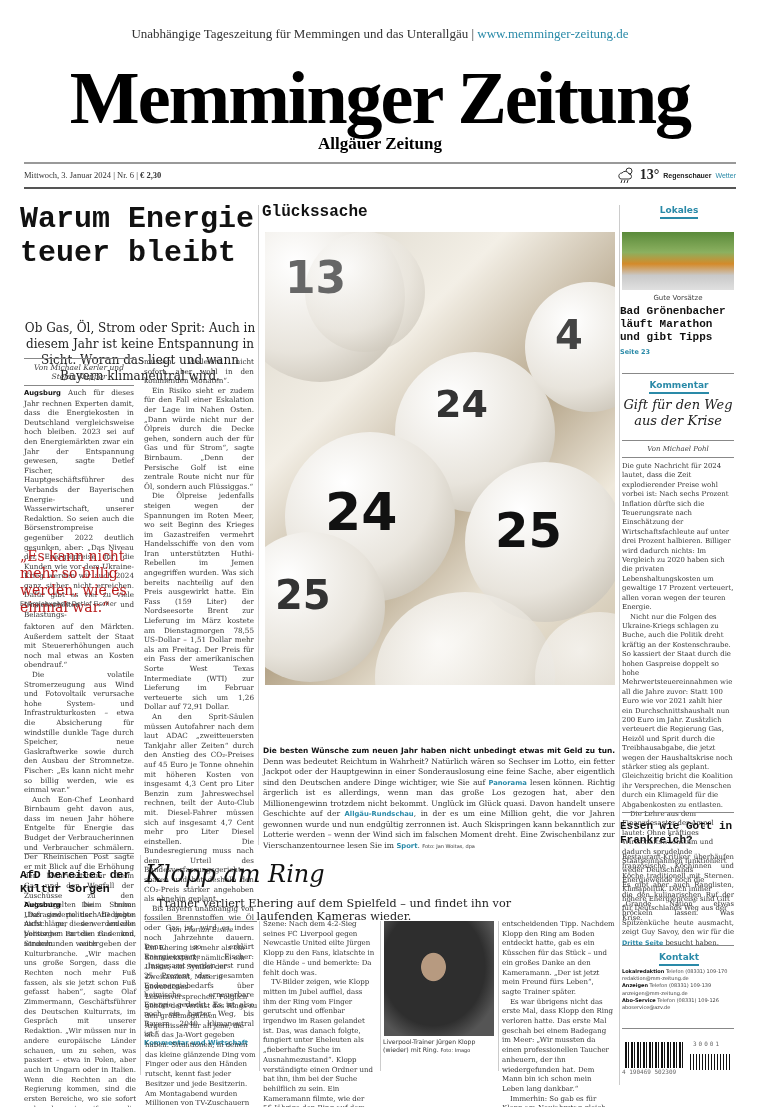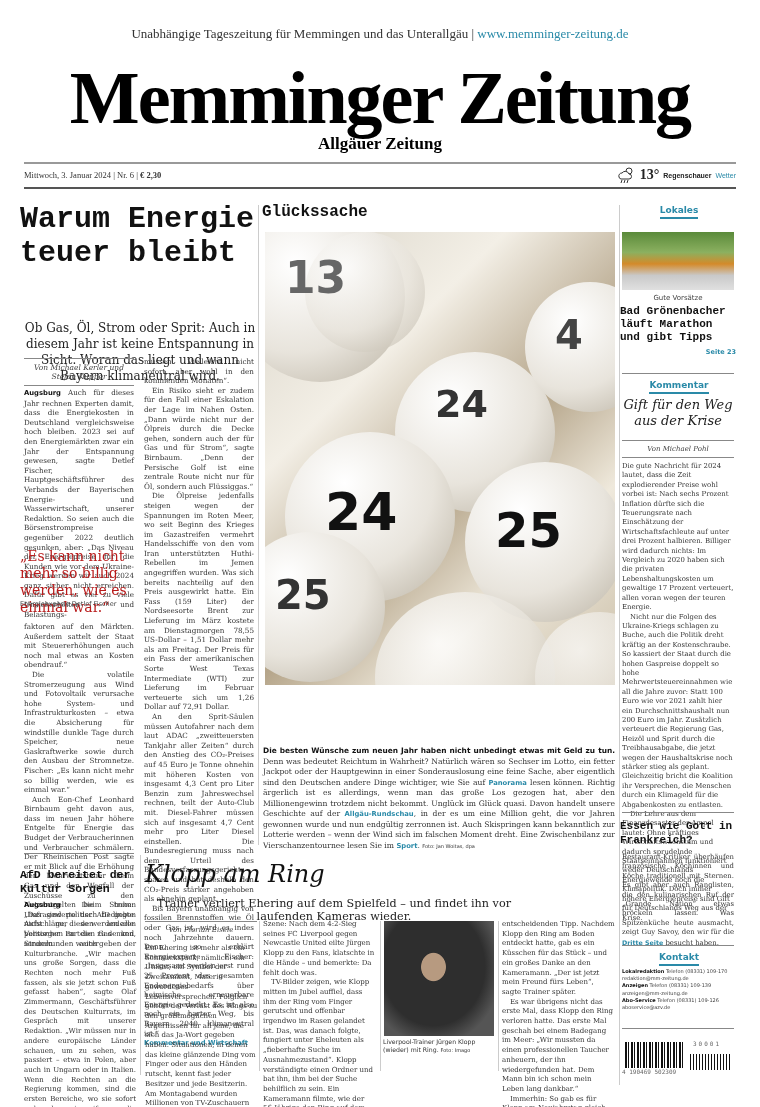--- a/index.html
+++ b/index.html
@@ -95,21 +95,21 @@
 </div>
 <div class="abs body" style="top:746px;left:263px;width:352px;font-size:7.6px;line-height:10.5px">
   <p class="ni"><span class="dl" style="font-size:7.4px">Die besten Wünsche zum neuen Jahr haben nicht unbedingt etwas mit Geld zu tun.</span> <span>Denn was bedeutet Reichtum in Wahrheit? Natürlich wären so Sechser im Lotto, ein fetter Jackpot oder der Hauptgewinn in einer Sonderauslosung eine feine Sache, aber eigentlich sind den Deutschen andere Dinge wichtiger, wie Sie auf</span> <span class="lnk">Panorama</span> <span>lesen können. Richtig ärgerlich ist es allerdings, wenn man das große Los gezogen hat, aber den Millionengewinn trotzdem nicht bekommt. Unglück im Glück quasi. Davon handelt unsere Geschichte auf der</span> <span class="lnk">Allgäu-Rundschau</span><span>, in der es um eine Million geht, die vor Jahren gewonnen wurde und nun endgültig zerronnen ist. Auch Skispringen kann bekanntlich zur Lotterie werden – wenn der Wind sich im falschen Moment dreht. Eine Zwischenbilanz zur Vierschanzentournee lesen Sie im</span> <span class="lnk">Sport</span>. <span style="font-family:'DejaVu Sans',sans-serif;font-size:5px">Foto: Jan Woitas, dpa</span></p>
 </div>
 <div class="abs vline" style="top:205px;left:619px;height:880px"></div>
 
 <div class="abs sect" style="top:205px;left:622px;width:114px"><span>Lokales</span></div>
 <div class="abs" style="top:232px;left:622px;width:112px;height:58px;background:linear-gradient(180deg,#5a8a3a 0%,#8bb060 35%,#d48a2a 55%,#c9c9c9 75%,#e0e0e0 100%)"></div>
 <div class="abs" style="top:294px;left:620px;width:116px;text-align:center;font-family:'DejaVu Sans',sans-serif;font-size:7px;color:#444">Gute Vorsätze</div>
 <div class="abs h1" style="top:305px;left:620px;width:116px;font-size:11px;line-height:13px">Bad Grönenbacher läuft Marathon und gibt Tipps</div>
-<div class="abs lnk" style="top:348px;left:620px;width:116px;text-align:right;font-size:6.5px">Seite 23</div>
+<div class="abs lnk" style="top:348px;left:620px;width:116px;text-align:left;font-size:6.5px">Seite 23</div>
 <div class="abs" style="top:373px;left:622px;width:112px;height:1px;background:#888"></div>
 <div class="abs sect" style="top:380px;left:622px;width:114px"><span>Kommentar</span></div>
 <div class="abs" style="top:397px;left:620px;width:116px;text-align:center;font-style:italic;font-size:13px;line-height:16px;font-family:'DejaVu Serif',serif">Gift für den Weg aus der Krise</div>
 <div class="abs byline" style="top:440px;left:622px;width:112px;font-size:7px">Von Michael Pohl</div>
 <div class="abs body" style="top:462px;left:622px;width:112px;font-size:6.9px;line-height:9.4px;text-align:left">
   <p class="ni">Die gute Nachricht für 2024 lautet, dass die Zeit explodierender Preise wohl vorbei ist: Nach sechs Prozent Inflation dürfte sich die Teuerungsrate nach Einschätzung der Wirtschaftsfachleute auf unter drei Prozent halbieren. Billiger wird dadurch nichts: Im Vergleich zu 2020 haben sich die privaten Lebenshaltungskosten um gewaltige 17 Prozent verteuert, allen voran wegen der teuren Energie.</p>
   <p>Nicht nur die Folgen des Ukraine-Kriegs schlagen zu Buche, auch die Politik dreht kräftig an der Kostenschraube. So kassiert der Staat durch die hohen Gaspreise doppelt so hohe Mehrwertsteuereinnahmen wie all die Jahre zuvor: Statt 100 Euro wie vor 2021 zahlt hier ein Durchschnittshaushalt nun 200 Euro im Jahr. Zusätzlich verteuert die Regierung Gas, Heizöl und Sprit durch die Treibhausabgabe, die jetzt wegen der Haushaltskrise noch stärker stieg als geplant. Gleichzeitig bricht die Koalition ihr Versprechen, die Menschen durch ein Klimageld für die Abgabenkosten zu entlasten.</p>
   <p>Die Lehre aus dem Finanzdesaster der Ampel lautet: Ohne kräftiges Wirtschaftswachstum und dadurch sprudelnde Staatseinnahmen funktioniert weder Deutschlands Energiewende noch die Klimapolitik. Doch immer höhere Energiepreise sind Gift für Deutschlands Weg aus der Krise.</p>
 </div>
 <div class="abs" style="top:812px;left:622px;width:112px;height:1px;background:#888"></div>

